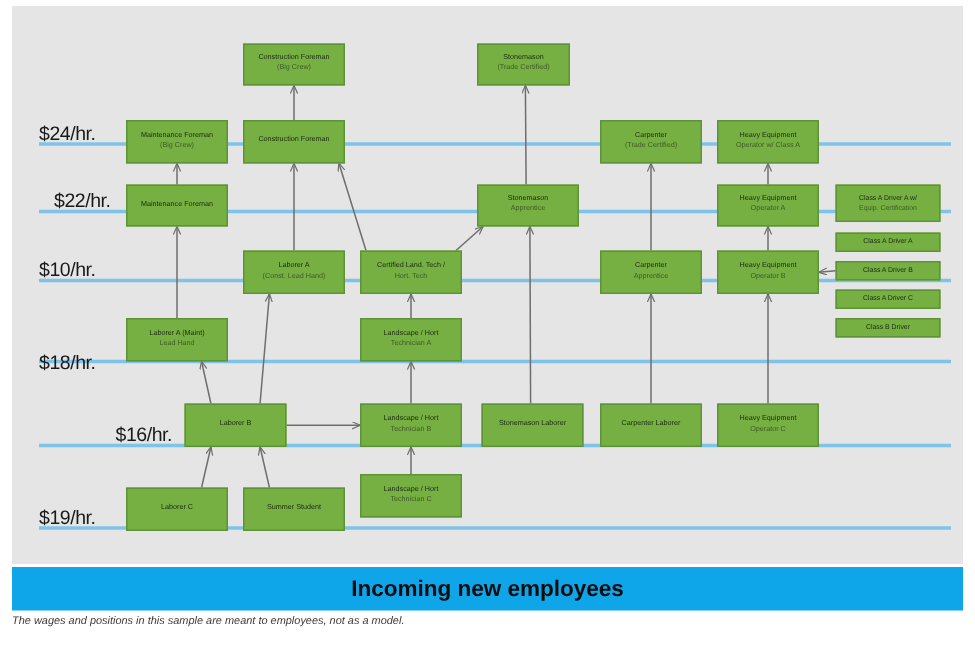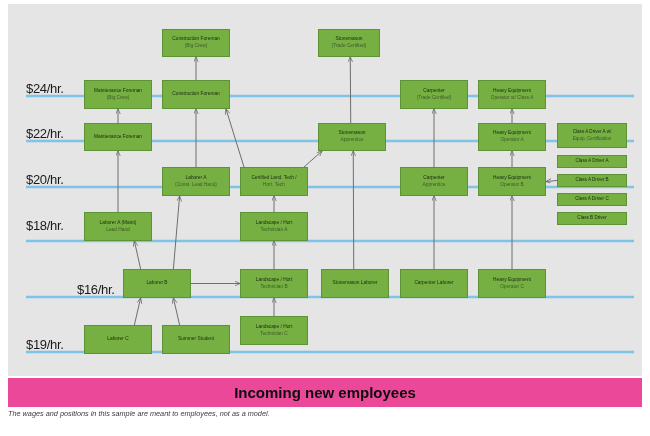--- a/index.html
+++ b/index.html
@@ -16,21 +16,21 @@
 
   .node{position:absolute;background:#76b043;border:1px solid #5e9236;
         color:#1b2a10;display:flex;flex-direction:column;
         align-items:center;justify-content:center;text-align:center;
         font-size:4.8px;line-height:1.45;box-sizing:border-box;
         padding:1px 2px;}
   .node .sub{color:#3d5a26;}
   .node.cert{font-size:4.6px;}
 
   #banner{position:absolute;left:8px;top:378px;width:634px;height:29px;
-          background:#ec4899;display:flex;align-items:center;
+          background:#0ea5e9;display:flex;align-items:center;
           justify-content:center;}
   #banner span{font-size:15px;font-weight:bold;color:#0d0d0d;}
 
   #caption{position:absolute;left:8px;top:409px;width:634px;}
   #caption p{margin:0 0 1px 0;font-size:7.3px;font-style:italic;
              color:#3a3a3a;line-height:1.5;}
 </style>
 </head>
 <body>
 
@@ -70,23 +70,23 @@
         <line x1="183" y1="279.5" x2="232" y2="279.5" stroke="#6e6e6e" stroke-width="1" marker-end="url(#ah)"></line>
         <line x1="266" y1="312" x2="266" y2="294" stroke="#6e6e6e" stroke-width="1" marker-end="url(#ah)"></line>
         <line x1="126.38" y1="321" x2="132.62" y2="294" stroke="#6e6e6e" stroke-width="1" marker-end="url(#ah)"></line>
         <line x1="171.62" y1="321" x2="165.38" y2="294" stroke="#6e6e6e" stroke-width="1" marker-end="url(#ah)"></line>
         <line x1="549" y1="176.5" x2="538" y2="177.5" stroke="#6e6e6e" stroke-width="1" marker-end="url(#ah)"></line>
       </g>
   </svg>
 
   <div id="wage-labels">
       <div class="wage-label" style="left: 18px; top: 77px;">$24/hr.</div>
-      <div class="wage-label" style="left: 18px; top: 122px;">$22/hr.</div>
-      <div class="wage-label" style="left: 18px; top: 168px;">$20/hr.</div>
-      <div class="wage-label" style="left: 18px; top: 214px; text-align: right;">$18/hr.</div>
+      <div class="wage-label" style="left: 28px; top: 122px;">$22/hr.</div>
+      <div class="wage-label" style="left: 18px; top: 168px;">$10/hr.</div>
+      <div class="wage-label" style="left: 18px; top: 230px; text-align: right;">$18/hr.</div>
       <div class="wage-label" style="left: 28px; top: 278px; margin-left: 41px;">$16/hr.</div>
       <div class="wage-label" style="left: 18px; top: 333px;">$19/hr.</div>
     </div>
   <div id="nodes">
       <div class="node" style="left: 154px; top: 25px; width: 68px; height: 28px;">
         <div>Construction Foreman</div>
         <div class="sub">(Big Crew)</div>
       </div>
       <div class="node" style="left: 310px; top: 25px; width: 62px; height: 28px;">
         <div>Stonemason</div>

